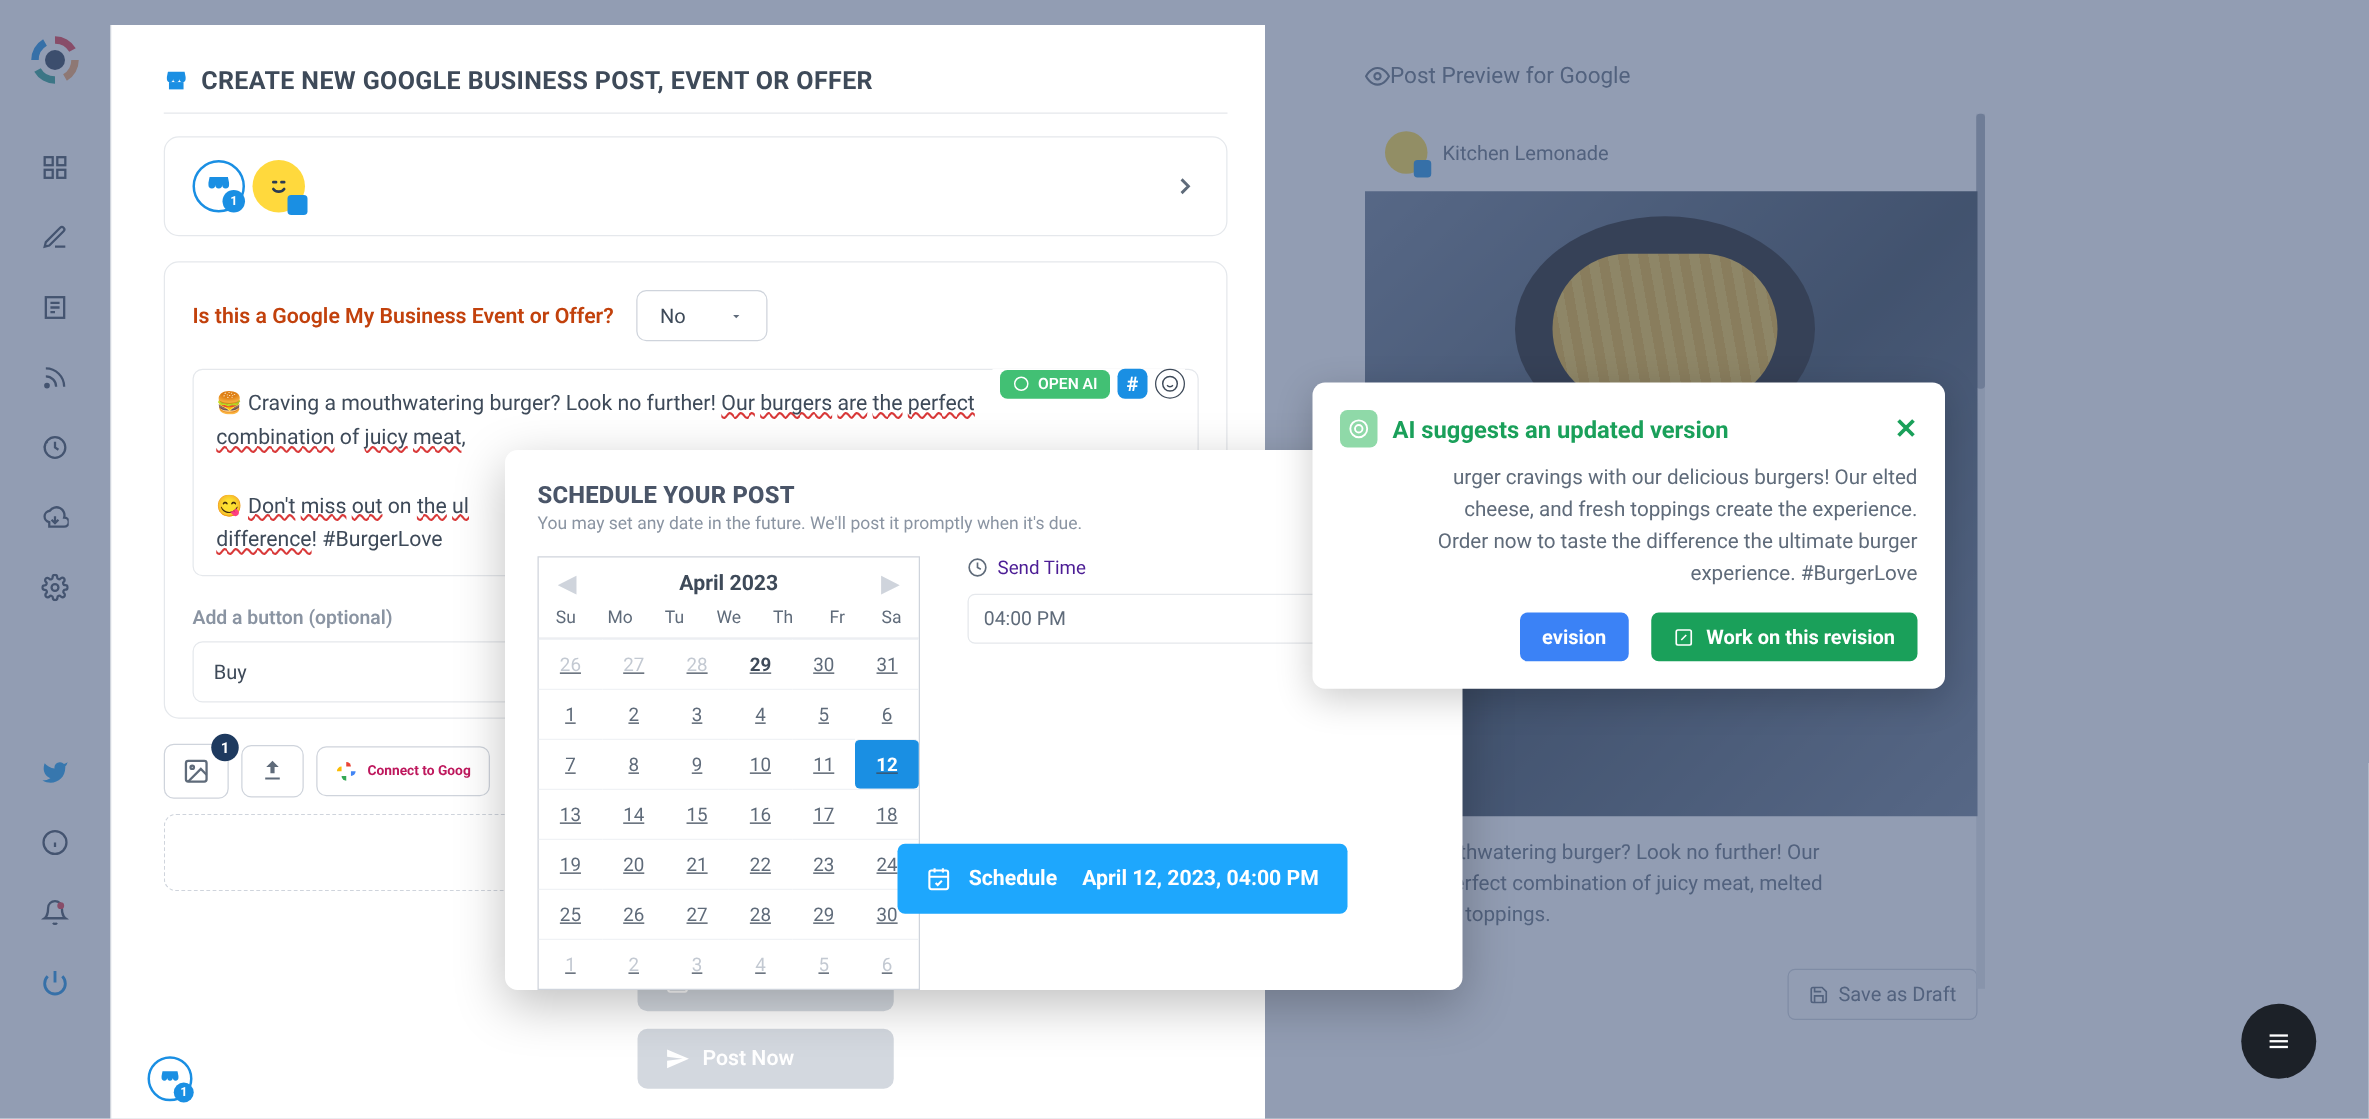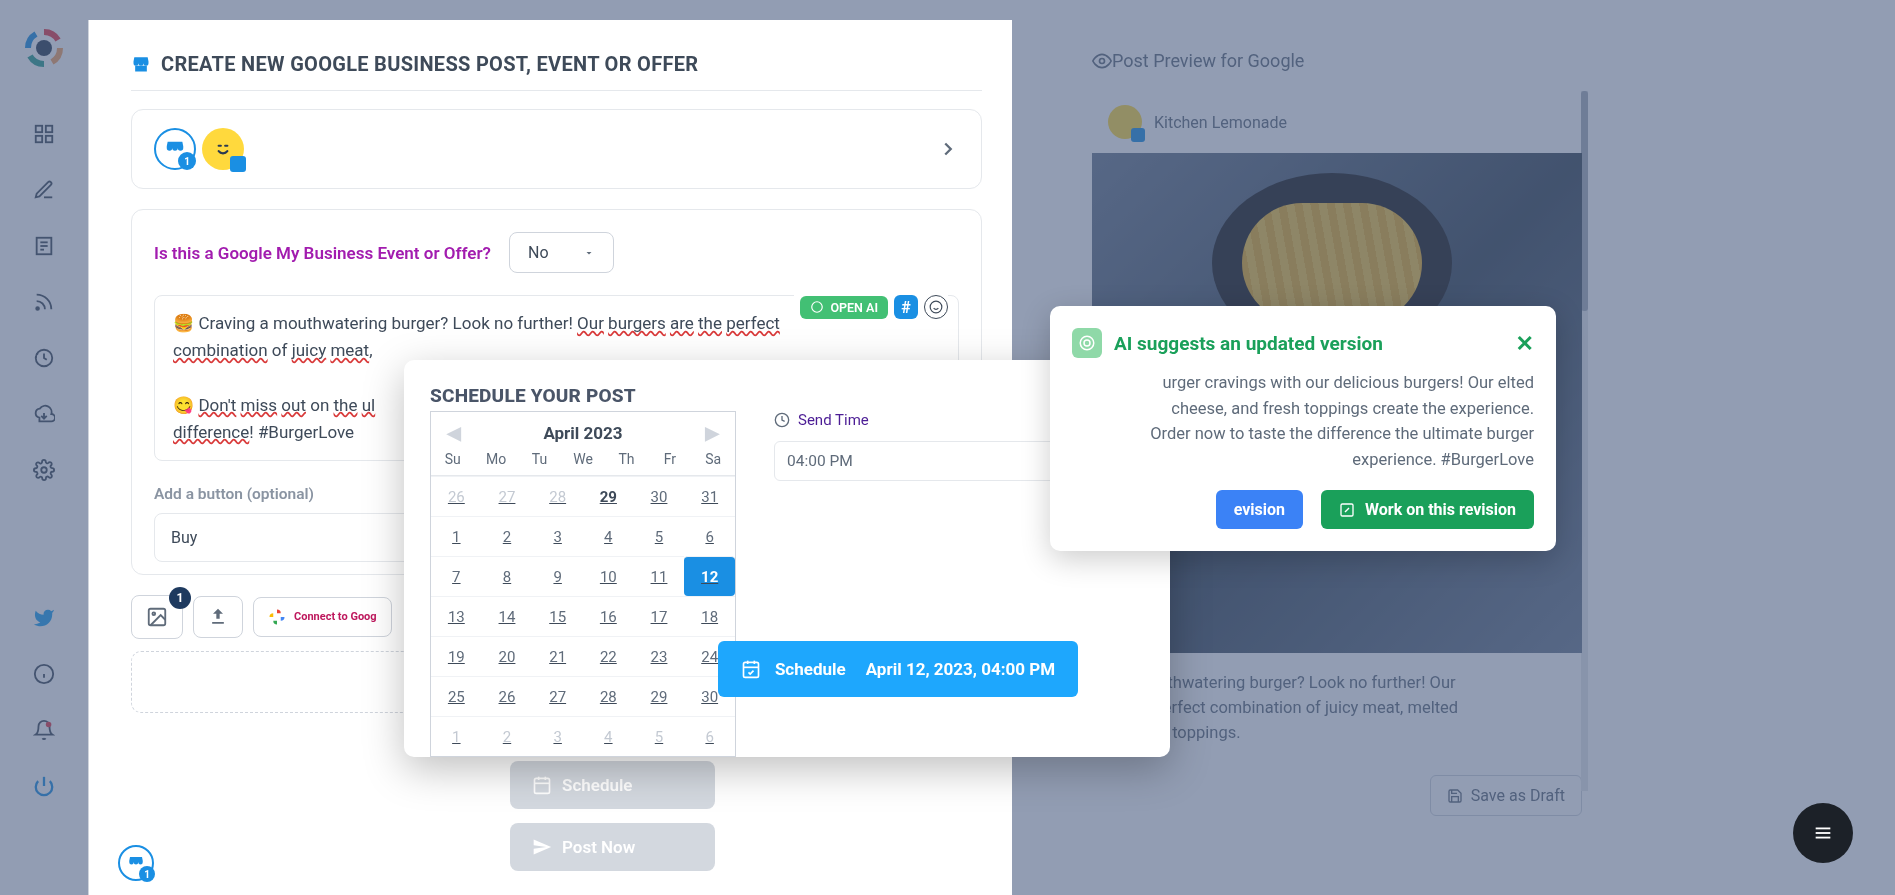--- a/index.html
+++ b/index.html
@@ -24,21 +24,21 @@
 
 .account-card { border: 1px solid #e5e8ec; border-radius: 12px; padding: 18px 22px; display: flex; align-items: center; justify-content: space-between; margin-bottom: 20px; }
 .avatars { display: flex; align-items: center; gap: 6px; }
 .avatar-circle { width: 42px; height: 42px; border-radius: 50%; display: flex; align-items: center; justify-content: center; position: relative; }
 .avatar-circle.store { border: 2px solid #1a8fe3; }
 .avatar-circle .badge { position: absolute; right: -2px; bottom: -2px; width: 18px; height: 18px; border-radius: 50%; background: #1a8fe3; color: #fff; font-size: 10px; display: flex; align-items: center; justify-content: center; font-weight: 700; }
 .avatar-circle.yellow { background: #ffd93d; }
 
 .composer-card { border: 1px solid #e5e8ec; border-radius: 12px; padding: 22px 22px 12px; margin-bottom: 20px; position: relative; }
 .event-row { display: flex; align-items: center; gap: 18px; margin-bottom: 22px; }
-.event-label { font-size: 17px; font-weight: 600; color: #a21caf; }
+.event-label { font-size: 17px; font-weight: 600; color: #c2410c; }
 .select-pill { border: 1px solid #cfd4dc; border-radius: 8px; padding: 10px 18px; display: flex; align-items: center; gap: 34px; font-size: 16px; color: #3e4a59; cursor: pointer; }
 
 .textarea-wrap { border: 1px solid #e5e8ec; border-radius: 8px; position: relative; padding: 14px 18px; margin-bottom: 24px; }
 .toolbar-pills { position: absolute; right: 10px; top: -1px; display: flex; gap: 6px; align-items: center; background: #fff; padding-left: 6px; }
 .pill-green { background: #42c074; color: #fff; font-size: 12.5px; padding: 4px 10px; border-radius: 6px; display: flex; align-items: center; gap: 6px; font-weight: 600; }
 .pill-blue-sq { width: 24px; height: 24px; background: #1a8fe3; border-radius: 6px; display: flex; align-items: center; justify-content: center; color: #fff; font-weight: 700; }
 .pill-emoji { width: 24px; height: 24px; border: 1.5px solid #3e4a59; border-radius: 50%; display: flex; align-items: center; justify-content: center; }
 .composer-text { font-size: 17px; line-height: 1.6; color: #3e4a59; }
 .composer-text .wavy { text-decoration: underline wavy #d93a3a; text-decoration-skip-ink: none; }
 
@@ -368,20 +368,21 @@
     <svg width="20" height="20" viewBox="0 0 24 24" fill="#fff">
         <path d="M2 21l21-9L2 3v7l15 2-15 2v7z"></path>
       </svg>
     <span>Post Now</span>
   </div>
 </div>
 
 <div class="schedule-modal">
   <div class="schedule-close">✕</div>
   <div class="schedule-title">SCHEDULE YOUR POST</div>
+  <div class="schedule-sub">You may set any date in the future. We'll post it promptly when it's due.</div>
   <div class="schedule-body">
     <div class="calendar">
       <div class="cal-head">
         <span class="cal-nav">◀</span>
         <span>April 2023</span>
         <span class="cal-nav">▶</span>
       </div>
       <div class="cal-dow" id="cal-dow">
           <div>Su</div>
           <div>Mo</div>

